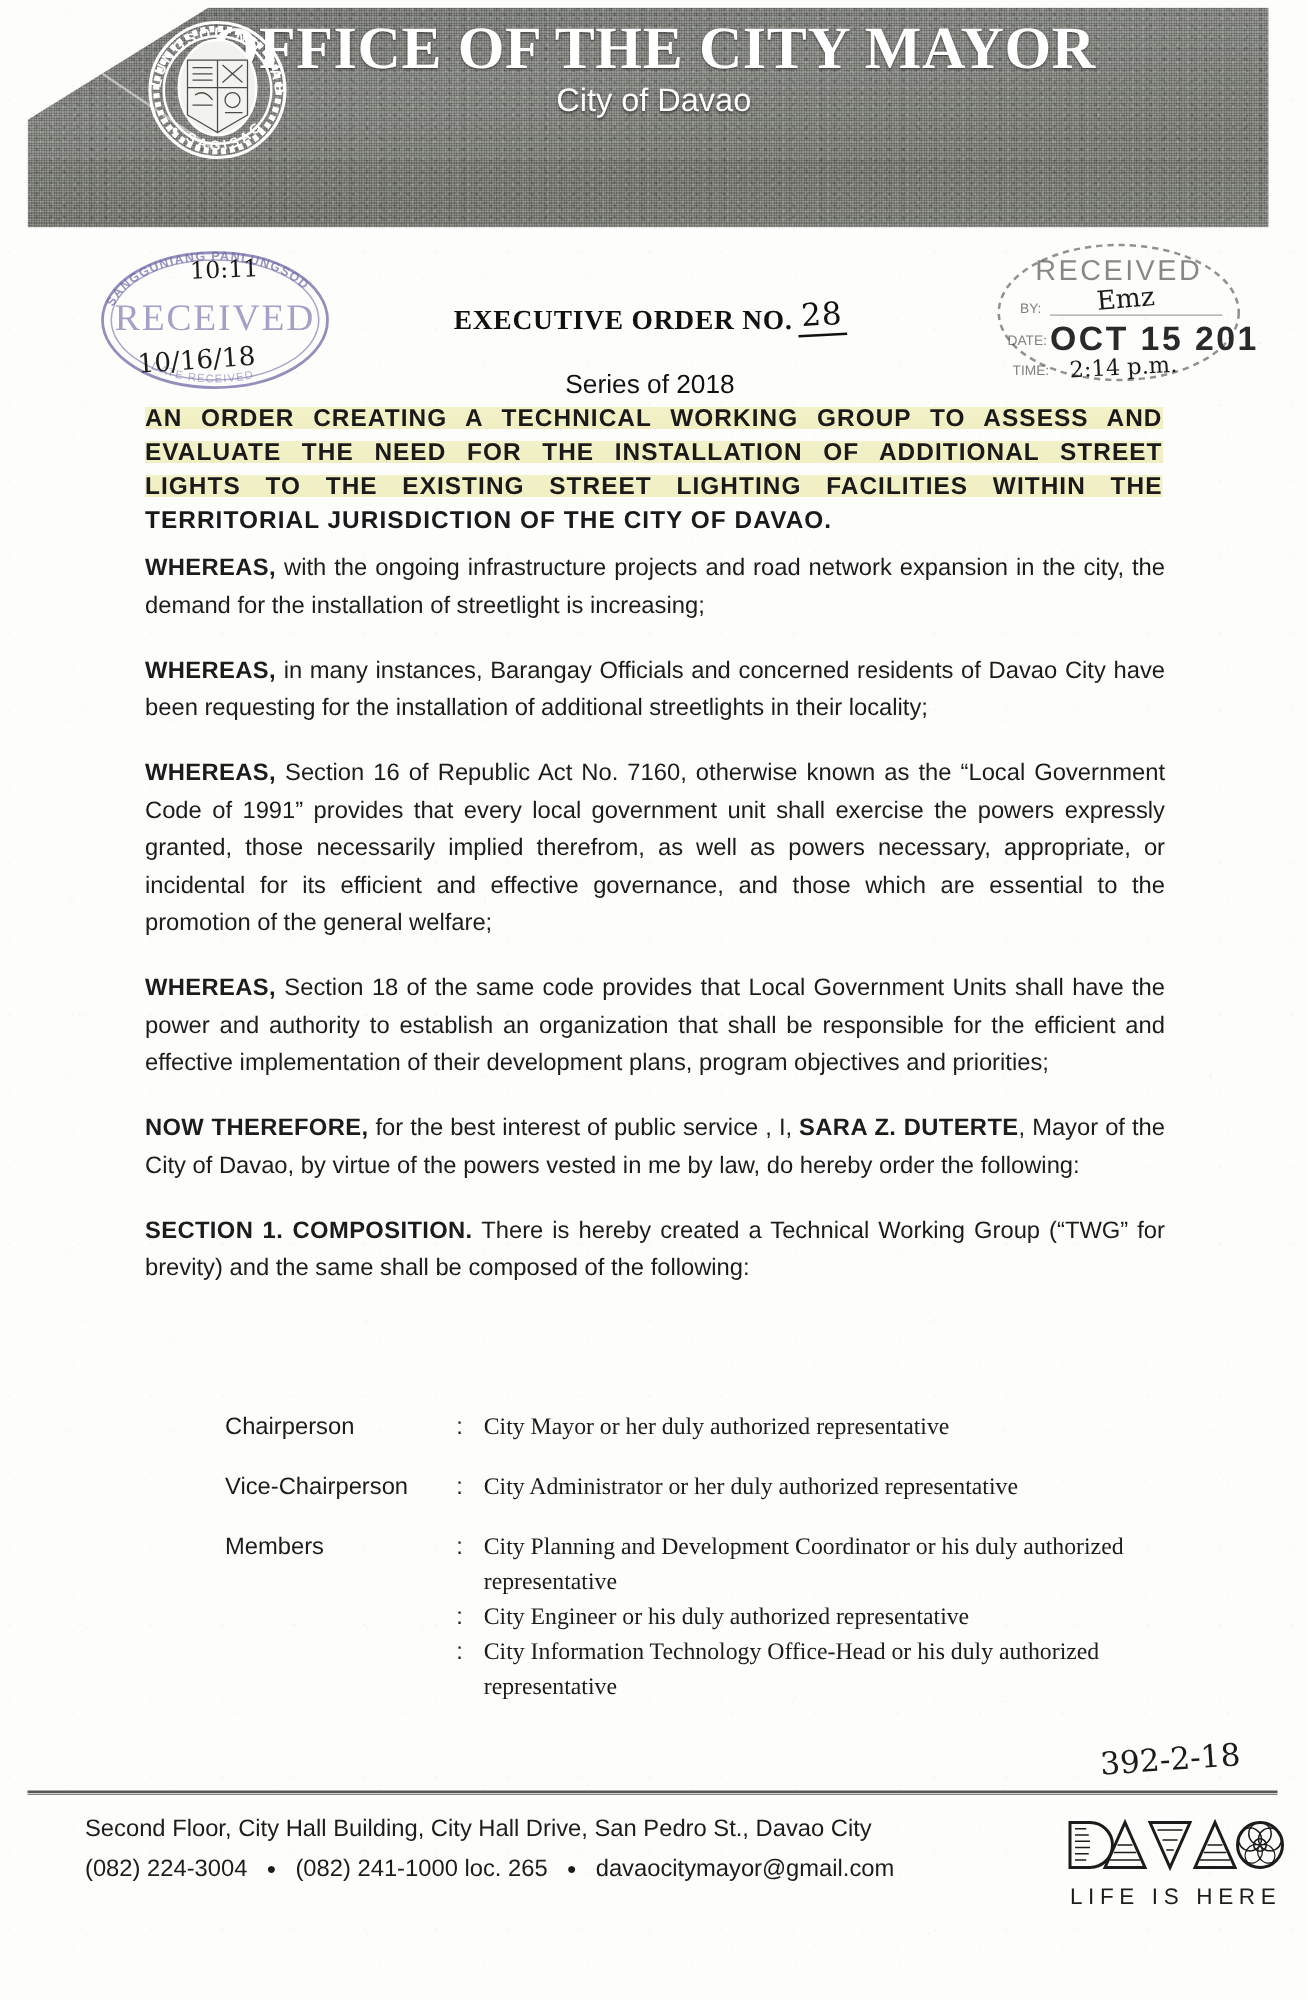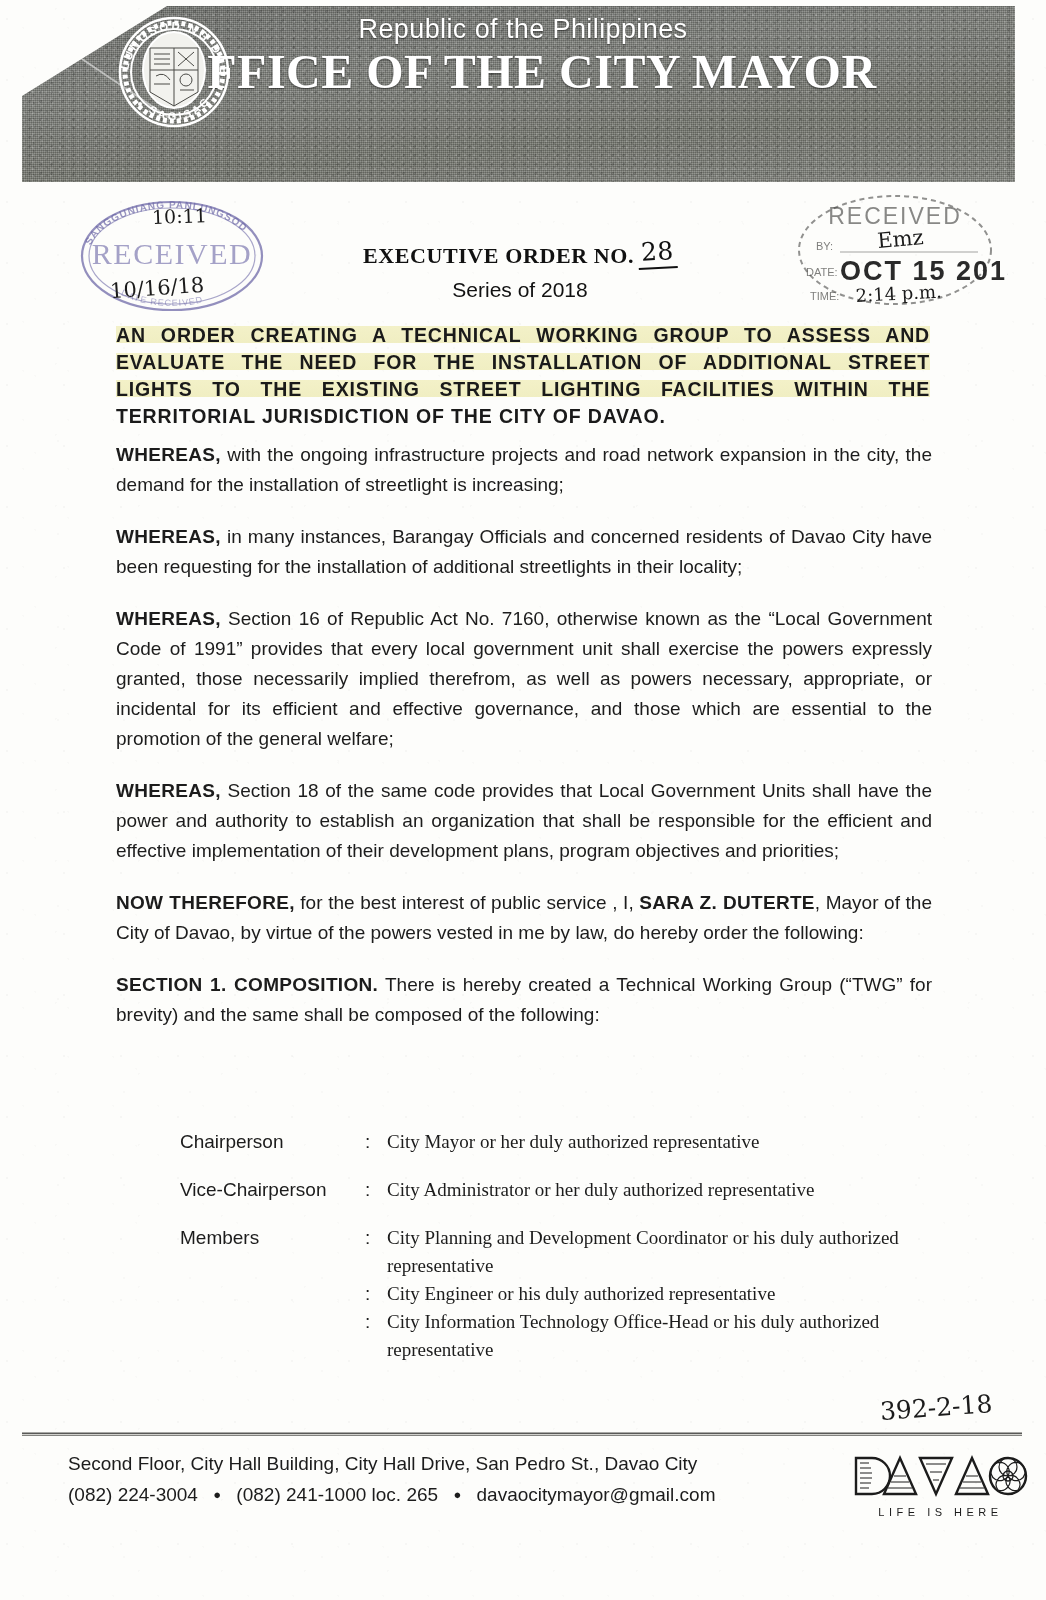--- a/index.html
+++ b/index.html
@@ -167,21 +167,21 @@
     font-size: 25px;
     border-bottom: 2px solid #111;
     padding: 0 3px 1px 3px;
     margin-left: 4px;
     display: inline-block;
     transform: translateY(-3px) rotate(-3deg);
   }
   .eo-series {
     font-size: 21px;
     color: #111;
-    margin-top: 6px;
+    margin-top: 24px;
   }
 
   
   .doc-title {
     position: absolute;
     left: 116px;
     top: 322px;
     width: 814px;
     font-size: 19.5px;
     font-weight: bold;
@@ -291,40 +291,40 @@
     font-size: 13px;
     vertical-align: 2px;
   }
   .davao-logo {
     width: 178px;
     margin-left: 10px;
     margin-top: 6px;
     text-align: center;
   }
   .davao-tag {
-    font-size: 11px;
+    font-size: 18px;
     letter-spacing: 4.5px;
     color: #1c1c1c;
     margin-top: 2px;
     margin-left: 3px;
   }
 </style>
 </head>
 <body>
 
 <div class="page">
 
   <div class="banner">
     <div class="banner-grain"></div>
     <div class="banner-fold"></div>
   </div>
 
   <div class="banner-text">
-    <div class="banner-line1">Republic of the Philippines</div>
     <div class="banner-line2">OFFICE OF THE CITY MAYOR</div>
+    <div class="banner-line3">City of Davao</div>
   </div>
 
   <svg class="seal" viewBox="0 0 128 128">
     <defs>
       <path id="sealTopArc" d="M 18,70 A 46,46 0 0 1 110,70" fill="none"></path>
       <path id="sealBotArc" d="M 20,70 A 44,44 0 0 0 108,70" fill="none"></path>
     </defs>
     <circle cx="64" cy="66" r="54" fill="none" stroke="#ffffff" stroke-width="2.5"></circle>
     <circle cx="64" cy="66" r="49" fill="none" stroke="#ffffff" stroke-width="5" stroke-dasharray="4 3"></circle>
     <circle cx="64" cy="66" r="43" fill="none" stroke="#ffffff" stroke-width="2"></circle>

